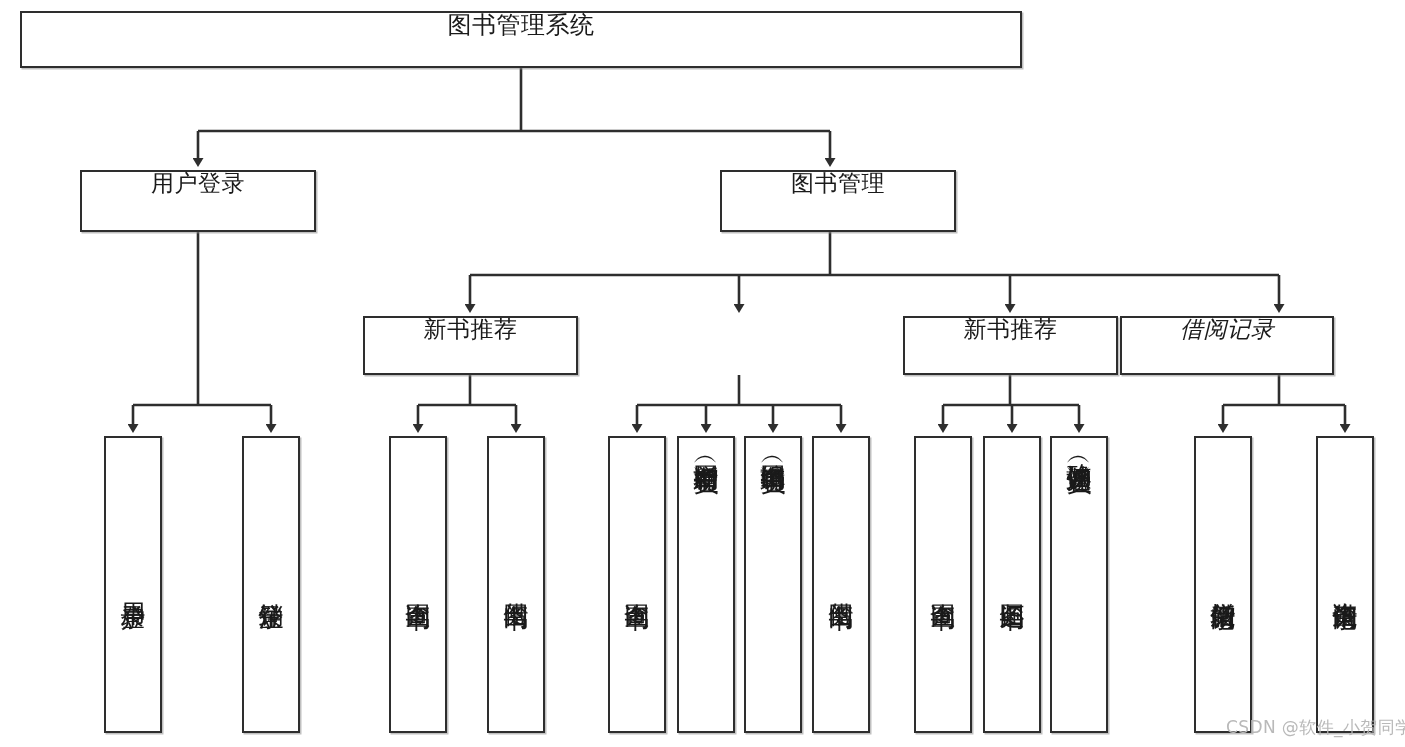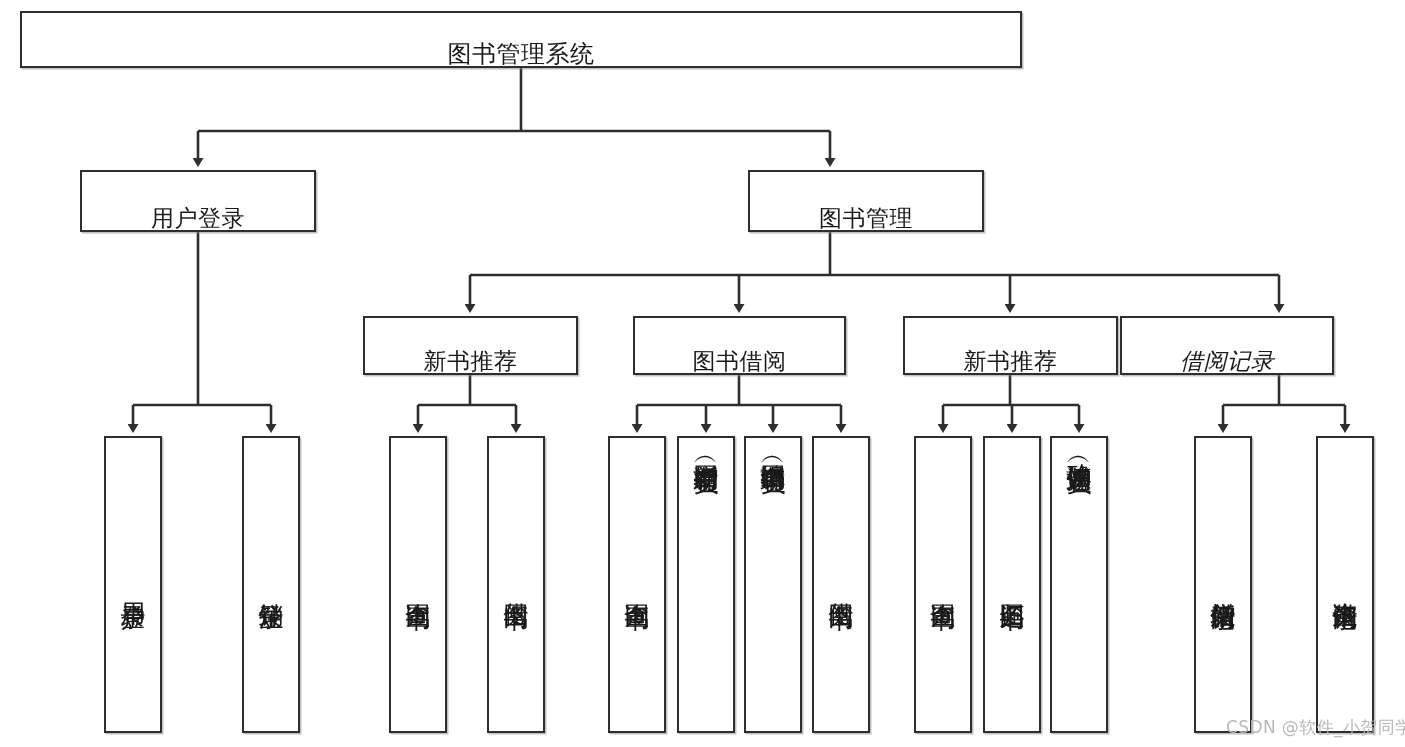--- a/index.html
+++ b/index.html
@@ -24,21 +24,21 @@
     width: 1405px;
     height: 747px;
     pointer-events: none;
   }
   .node {
     position: absolute;
     box-sizing: border-box;
     border: 2.5px solid #2e2e2e;
     background: #ffffff;
     display: flex;
-    align-items: flex-end;
+    align-items: flex-start;
     justify-content: center;
     color: #1a1a1a;
     box-shadow: 1.5px 1.5px 0 rgba(140,140,140,0.55);
   }
   .node .lbl {
     display: block;
     line-height: 1.0;
     white-space: nowrap;
   }
   .node.horiz .lbl {
@@ -130,30 +130,27 @@
     </g>
   </svg>
 
   <div class="node horiz root" style="left:20px; top:11px; width:1002px; height:57px;">
     <span class="lbl">图书管理系统</span>
   </div>
 
   <div class="node horiz" style="left:80px; top:170px; width:236px; height:62px;">
     <span class="lbl">用户登录</span>
   </div>
-  <div class="node horiz" style="left:748px; top:170px; width:236px; height:62px;">
+  <div class="node horiz" style="left:720px; top:170px; width:236px; height:62px;">
     <span class="lbl">图书管理</span>
   </div>
 
   <div class="node horiz" style="left:363px; top:316px; width:215px; height:59px;">
     <span class="lbl">新书推荐</span>
   </div>
-  <div class="node horiz" style="left:633px; top:316px; width:213px; height:59px;">
-    <span class="lbl">图书借阅</span>
-  </div>
   <div class="node horiz" style="left:903px; top:316px; width:215px; height:59px;">
     <span class="lbl">新书推荐</span>
   </div>
   <div class="node horiz" style="left:1120px; top:316px; width:214px; height:59px;font-style:italic;">
     <span class="lbl">借阅记录</span>
   </div>
 
   <div class="node vert center" style="left:104px; top:436px; width:58px; height:297px;">
     <span class="lbl">用户登录</span>
   </div>

